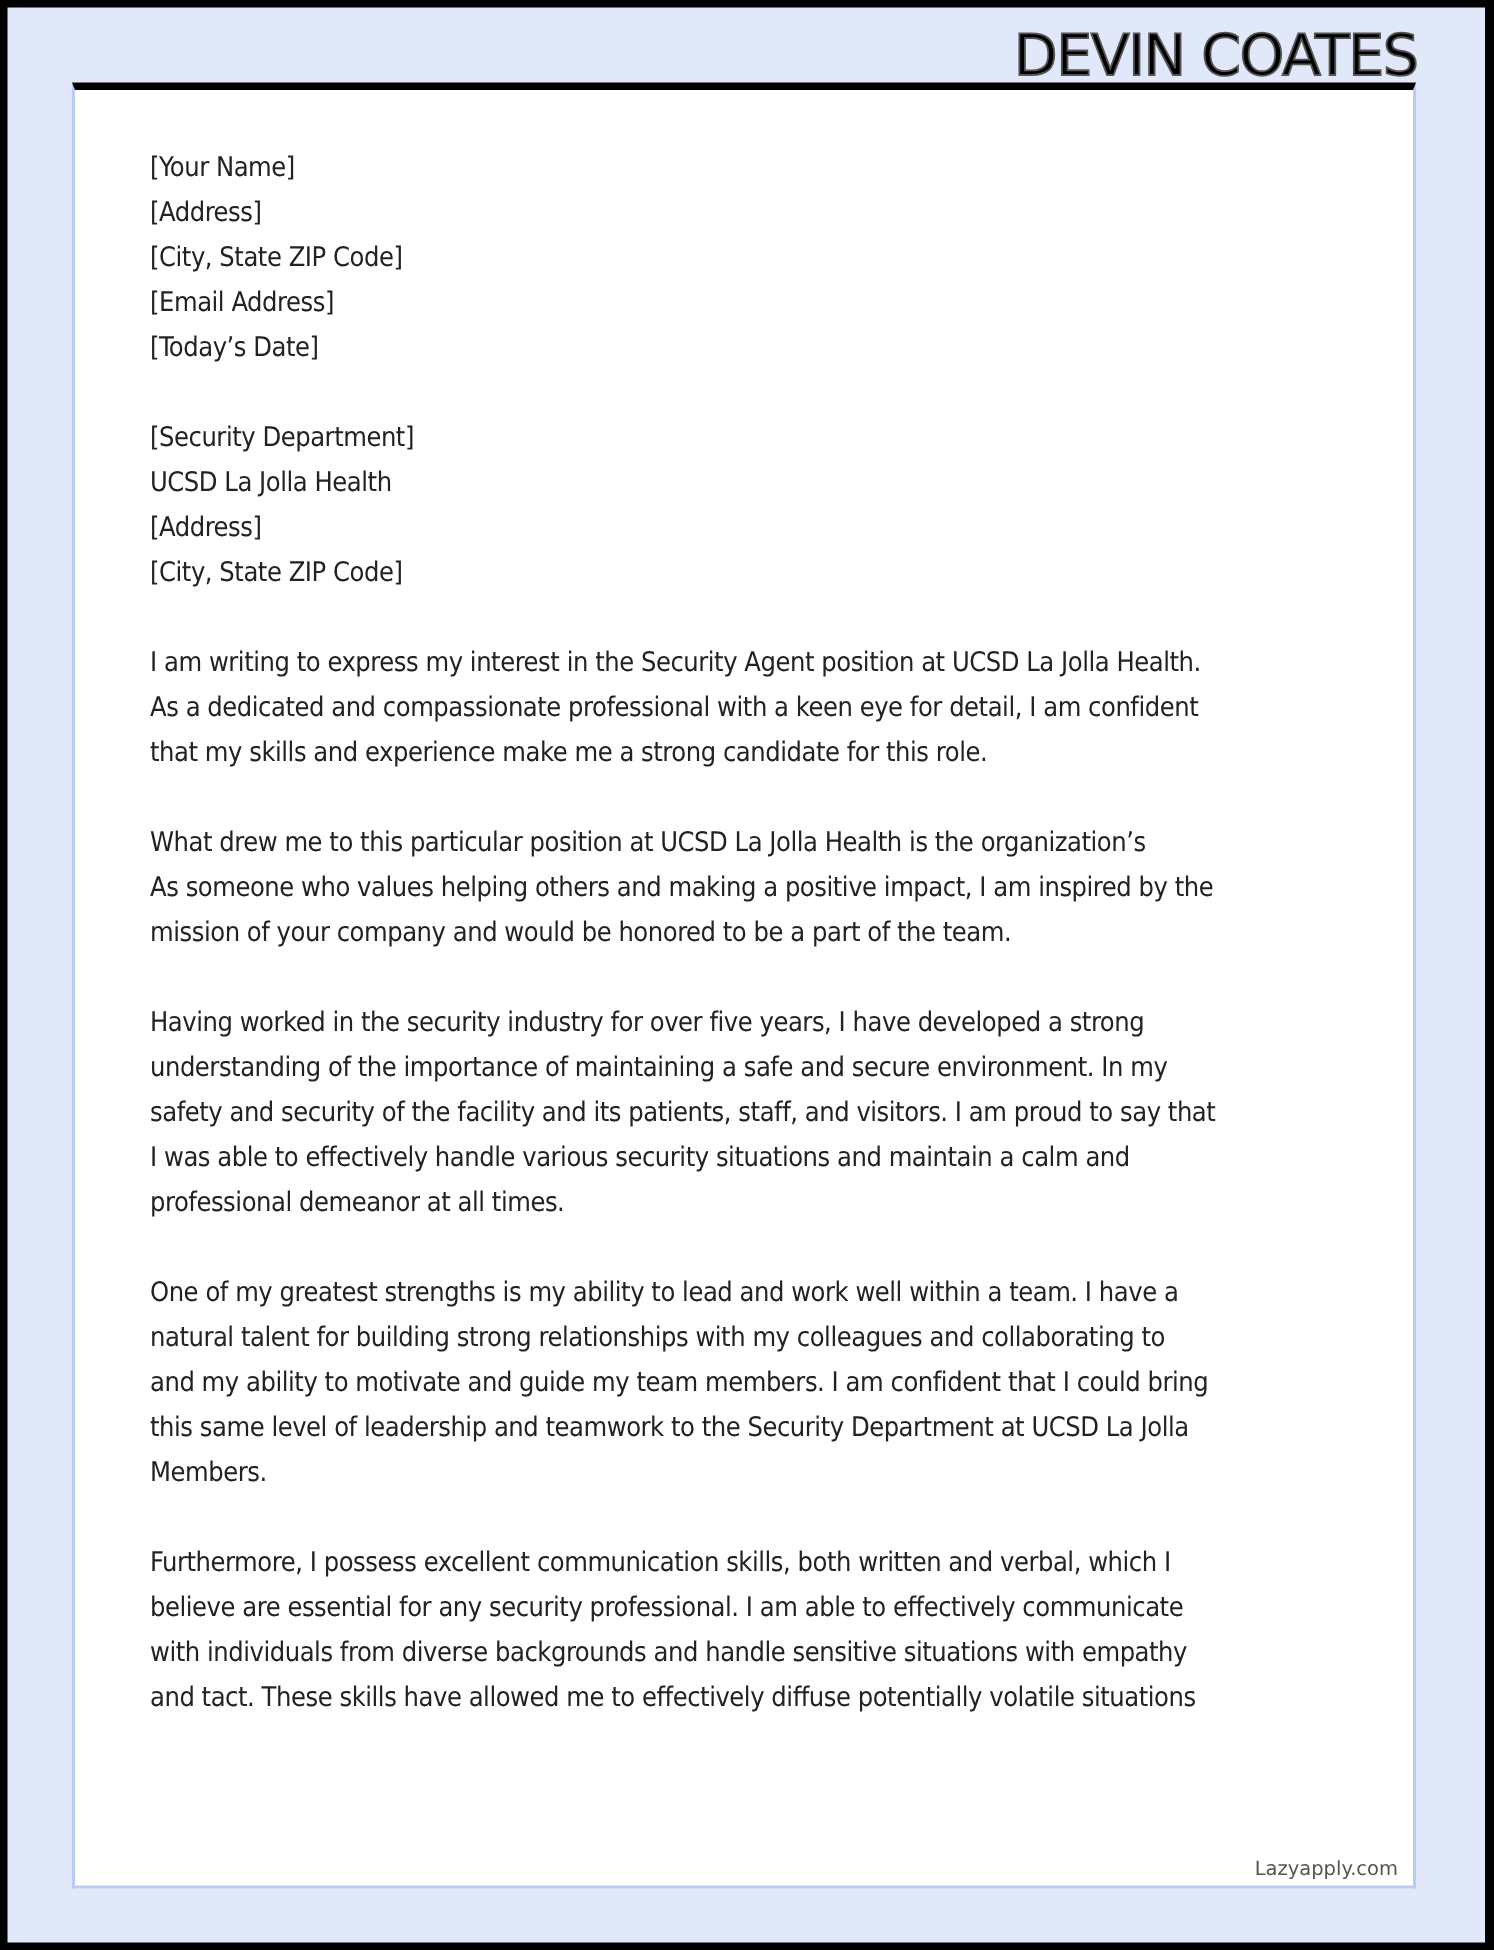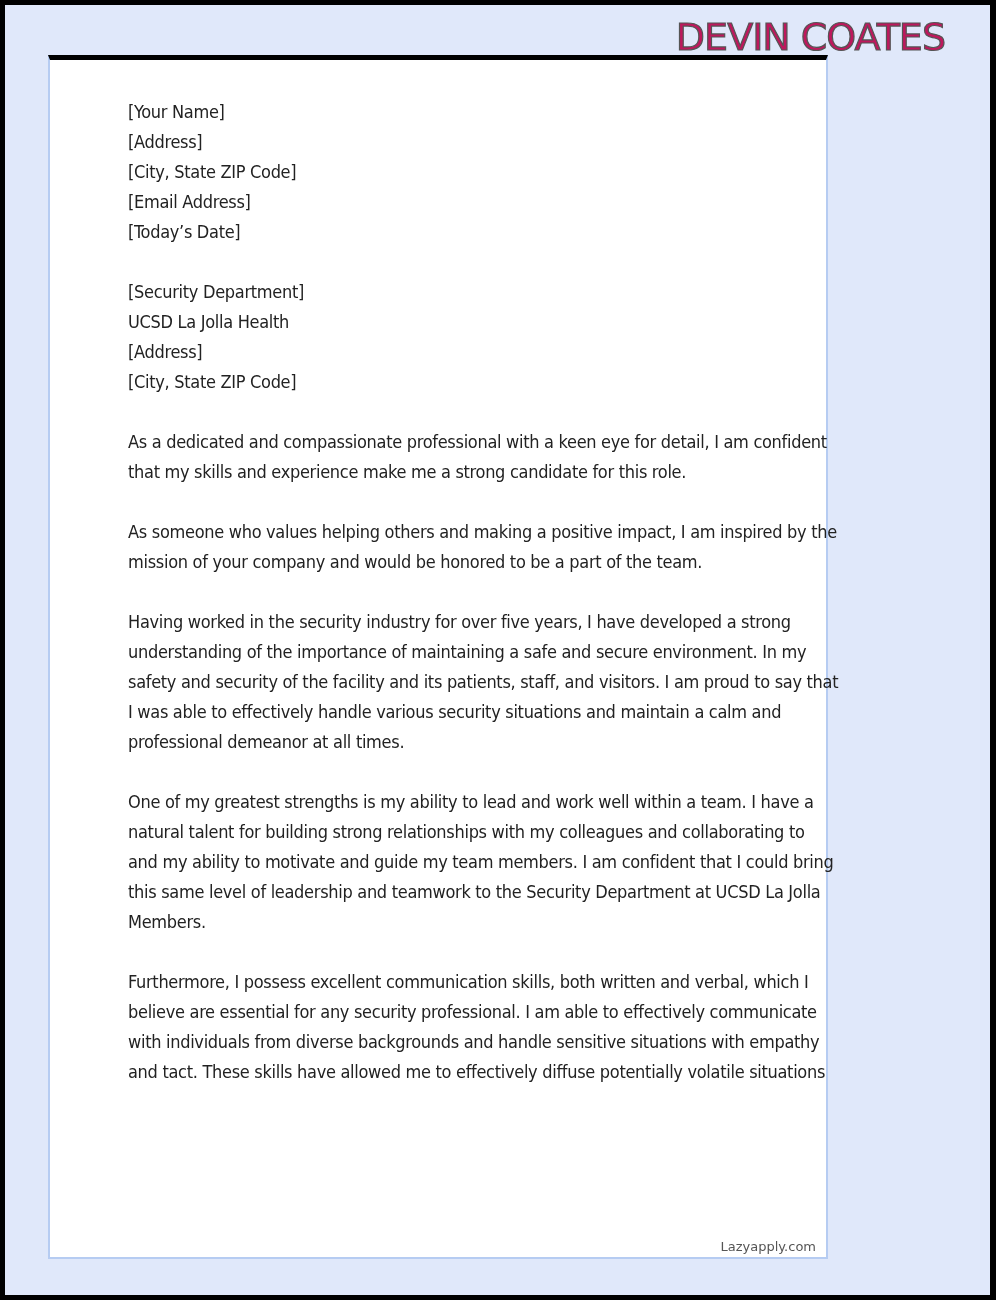--- a/index.html
+++ b/index.html
@@ -11,27 +11,27 @@
   }
   .frame {
     position: absolute; left: 5px; top: 5px; width: 985px; height: 1290px;
     background: #e0e8fa;
     overflow: hidden;
   }
   .name-title {
     position: absolute; right: 45px; top: 10px;
     font-family: "DejaVu Sans", sans-serif;
     font-size: 38px; letter-spacing: -1px;
-    color: #be185d;
+    color: #000000;
     -webkit-text-stroke: 1.2px #555;
     line-height: 44px;
     white-space: nowrap;
   }
   .card {
-    position: absolute; left: 43px; top: 50px; width: 780px; height: 1204px;
+    position: absolute; left: 43px; top: 50px; width: 896px; height: 1204px;
     background: #ffffff;
     border-top: 5px solid #000;
     border-left: 2px solid #b6ccf2;
     border-right: 2px solid #b6ccf2;
     border-bottom: 2px solid #b6ccf2;
     box-sizing: border-box;
   }
   .watermark {
     position: absolute; right: 10px; bottom: 3px;
     font-size: 13px; color: #555;
@@ -39,21 +39,21 @@
     z-index: 3;
   }
   .letter {
     position: absolute; left: 95px; top: 92px; width: 800px;
     font-size: 18px; line-height: 30px; color: #222;
     font-family: "DejaVu Sans Condensed", "DejaVu Sans", sans-serif;
     font-stretch: condensed;
     z-index: 2;
     letter-spacing: -0.3px;
   }
-  .letter .line { display: block; white-space: nowrap; margin-left: 28px; }
+  .letter .line { display: block; white-space: nowrap; }
   .letter .gap { height: 30px; }
   .letter p { margin: 0 0 30px 0; }
 </style>
 </head>
 <body>
 
 <div class="frame">
   <div class="name-title">DEVIN COATES</div>
 
   <div class="card">
@@ -71,24 +71,26 @@
     <div class="gap"></div>
     <div>
       <span class="line">[Security Department]</span>
       <span class="line">UCSD La Jolla Health</span>
       <span class="line">[Address]</span>
       <span class="line">[City, State ZIP Code]</span>
     </div>
     <div class="gap"></div>
 
     <p>
+      <span class="line">I am writing to express my interest in the Security Agent position at UCSD La Jolla Health.</span>
       <span class="line">As a dedicated and compassionate professional with a keen eye for detail, I am confident</span>
       <span class="line">that my skills and experience make me a strong candidate for this role.</span>
     </p>
     <p>
+      <span class="line">What drew me to this particular position at UCSD La Jolla Health is the organization’s</span>
       <span class="line">As someone who values helping others and making a positive impact, I am inspired by the</span>
       <span class="line">mission of your company and would be honored to be a part of the team.</span>
     </p>
     <p>
       <span class="line">Having worked in the security industry for over five years, I have developed a strong</span>
       <span class="line">understanding of the importance of maintaining a safe and secure environment. In my</span>
       <span class="line">safety and security of the facility and its patients, staff, and visitors. I am proud to say that</span>
       <span class="line">I was able to effectively handle various security situations and maintain a calm and</span>
       <span class="line">professional demeanor at all times.</span>
     </p>

